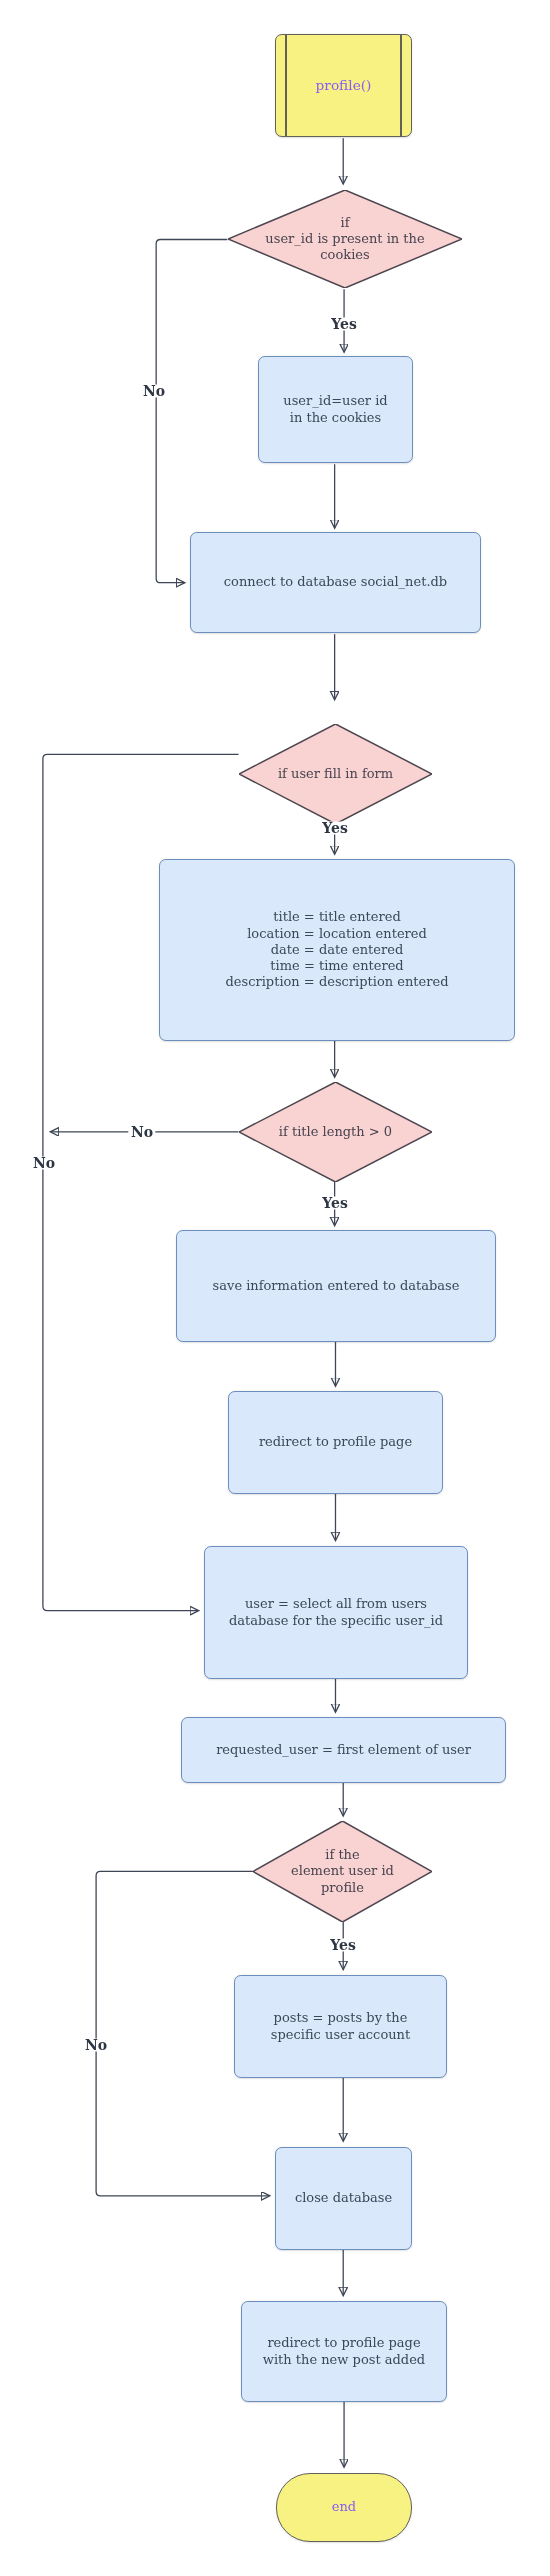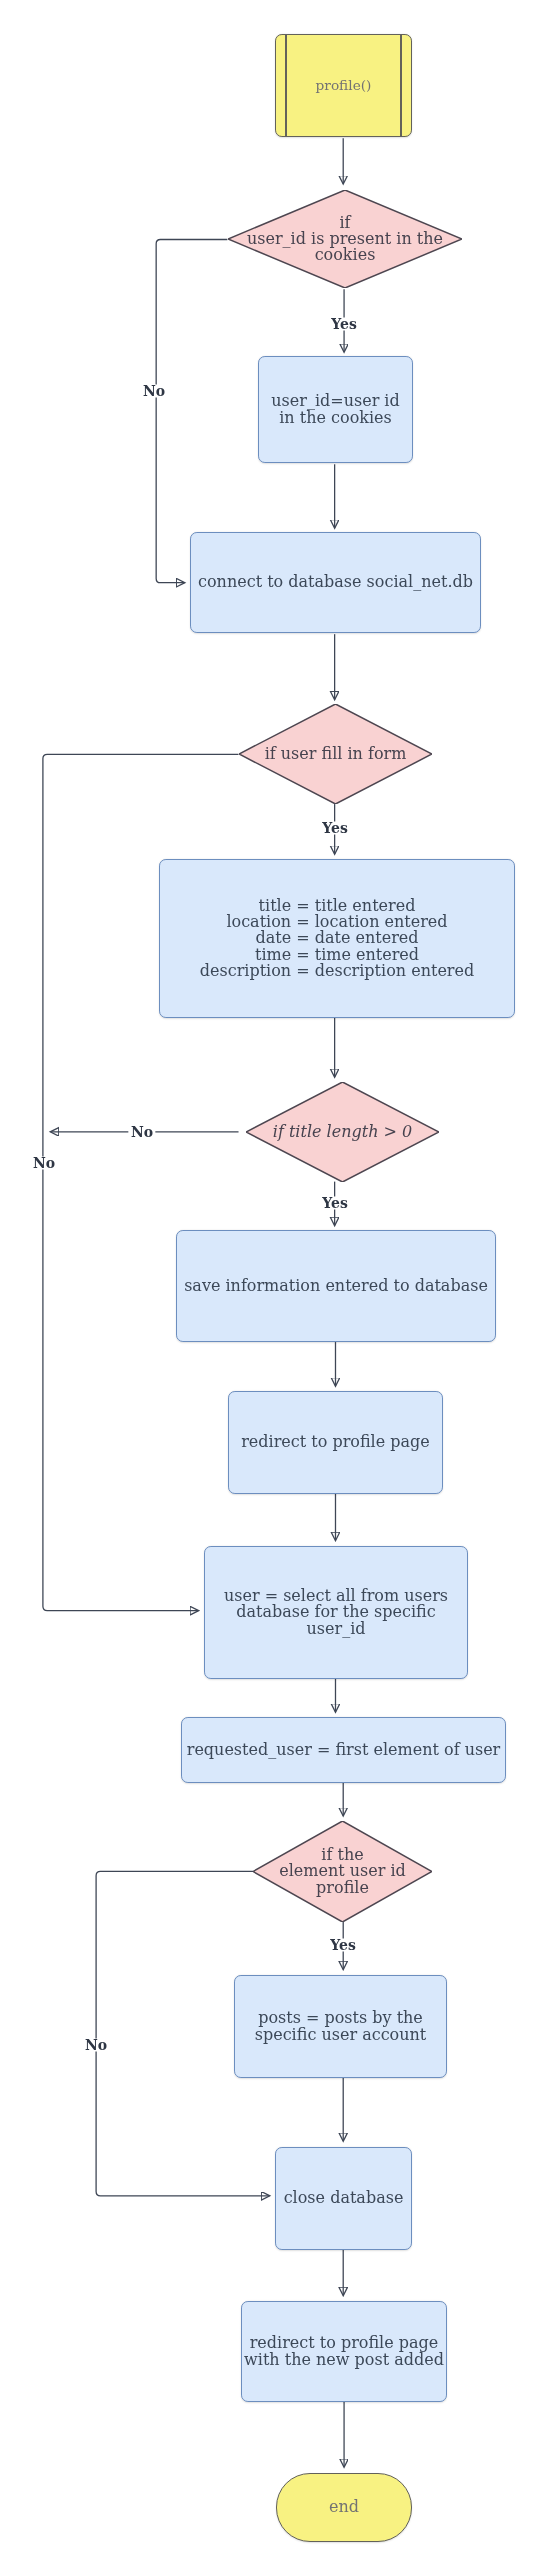--- a/index.html
+++ b/index.html
@@ -1,25 +1,25 @@
 <!DOCTYPE html>
 <html style="font-size:13.7px"><head>
 <meta charset="utf-8">
 <style>
   html,body{margin:0;padding:0;background:#ffffff;}
   .canvas{
     position:relative;width:550px;height:2576px;background:#ffffff;
     font-family:"DejaVu Serif", serif;color:#3c4858;overflow:hidden;
   }
   .node{position:absolute;box-sizing:border-box;display:flex;align-items:center;justify-content:center;
-        text-align:center;font-size:16px;line-height:16.3px;}
+        text-align:center;font-size:13px;line-height:16.3px;}
   .process{background:#d9e8fb;border:1.3px solid #6c8ebf;border-radius:6.9px;
            box-shadow:0 0.9px 1.7px rgba(0,0,0,0.12);}
   .terminal{background:#f8f282;border:1.3px solid #63625a;border-radius:6.9px;
-            box-shadow:0 0.9px 1.7px rgba(0,0,0,0.12);color:#737373;}
+            box-shadow:0 0.9px 1.7px rgba(0,0,0,0.12);color:#8b5cf6;}
   .stadium{border-radius:34px;}
   .predef-bar{position:absolute;top:0;bottom:0;width:1.3px;background:#63625a;}
   .predef-bar.left{left:9.4px;}
   .predef-bar.right{right:9.4px;}
   .diamond{background:transparent;border:none;}
   .diamond svg.shape{position:absolute;left:0;top:0;width:100%;height:100%;}
   .diamond svg.shape polygon{fill:#f9d2d2;stroke:#4d4650;stroke-width:1.5;vector-effect:non-scaling-stroke;}
   .diamond .label{position:relative;z-index:2;color:#47434f;}
   .edges{position:absolute;left:0;top:0;z-index:1;pointer-events:none;}
   .edges path{fill:none;stroke:#3e4655;stroke-width:1.5;}
@@ -82,38 +82,38 @@
       <div>
         <div>user_id=user id</div>
         <div>in the cookies</div>
       </div>
     </div>
 
     <div class="node process" style="left:190px;top:532px;width:291px;height:101px;">
       <span>connect to database social_net.db</span>
     </div>
 
-    <div class="node diamond" style="left:239px;top:704px;width:193px;height:100px;">
+    <div class="node diamond" style="left:239px;top:724px;width:193px;height:100px;">
       <svg class="shape" viewBox="0 0 100 50" preserveAspectRatio="none">
         <polygon points="50,0 100,25 50,50 0,25"></polygon>
       </svg>
       <div class="label">if user fill in form</div>
     </div>
 
-    <div class="node process" style="left:159px;top:859px;width:356px;height:159px;">
+    <div class="node process" style="left:159px;top:859px;width:356px;height:182px;">
       <div>
         <div>title = title entered</div>
         <div>location = location entered</div>
         <div>date = date entered</div>
         <div>time = time entered</div>
         <div>description = description entered</div>
       </div>
     </div>
 
-    <div class="node diamond" style="left:246px;top:1082px;width:193px;height:100px;font-style:italic;">
+    <div class="node diamond" style="left:239px;top:1082px;width:193px;height:100px;">
       <svg class="shape" viewBox="0 0 100 50" preserveAspectRatio="none">
         <polygon points="50,0 100,25 50,50 0,25"></polygon>
       </svg>
       <div class="label">if title length &gt; 0</div>
     </div>
 
     <div class="node process" style="left:176px;top:1230px;width:320px;height:112px;">
       <span>save information entered to database</span>
     </div>
 

